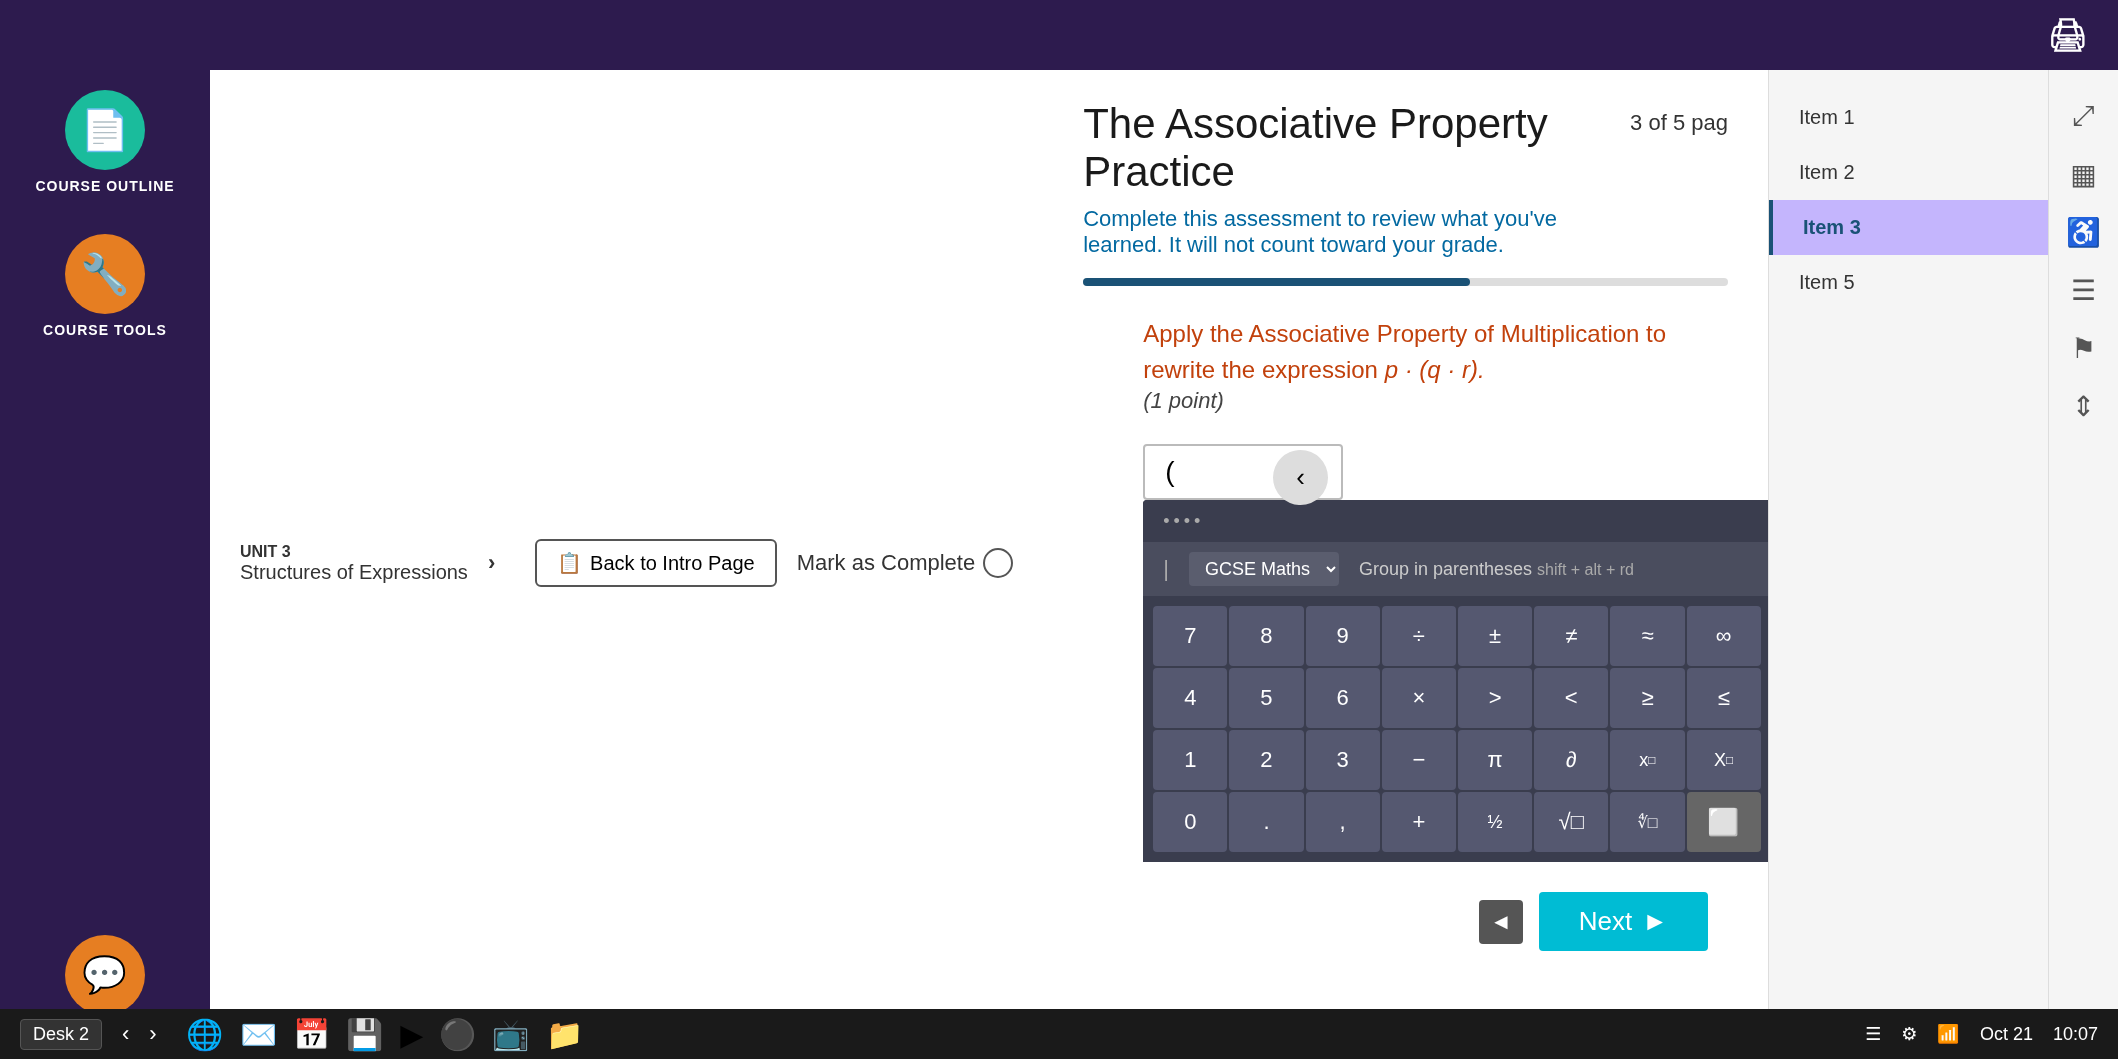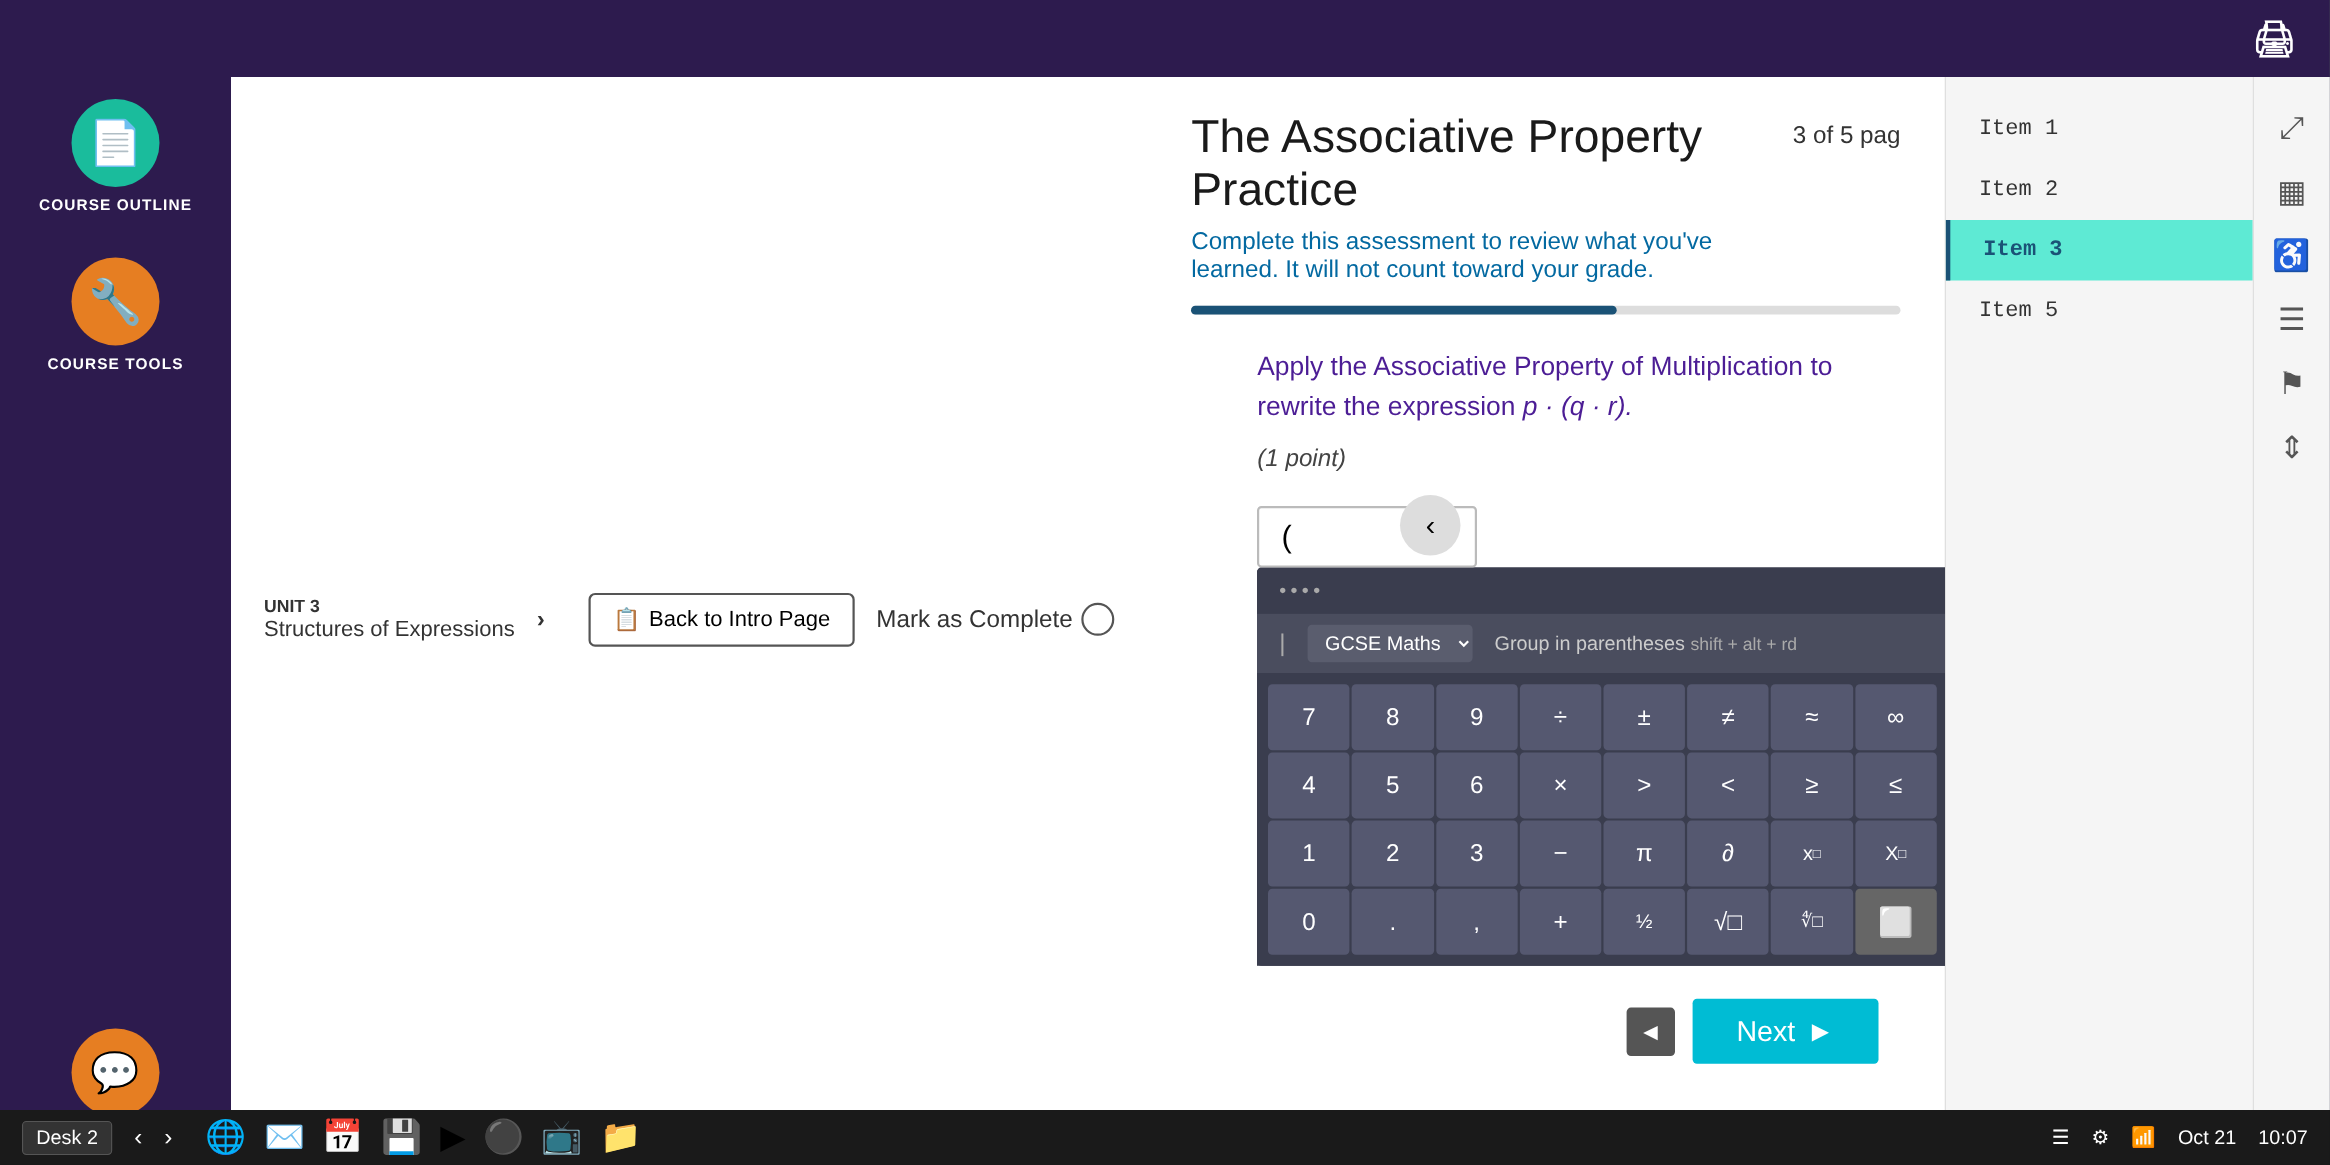--- a/index.html
+++ b/index.html
@@ -153,22 +153,22 @@
     .progress-bar-fill {
       height: 100%;
       background: #1a5276;
       border-radius: 4px;
       width: 60%;
     }
 
     
     .question-text {
       font-size: 24px;
-      color: #4c1d95;
-      margin-bottom: 16px;
+      color: #c2410c;
+      margin-bottom: 0;
       line-height: 1.5;
     }
     .question-points {
       font-size: 22px;
       color: #444;
       font-style: italic;
       margin-bottom: 30px;
     }
 
     
@@ -269,26 +269,25 @@
       padding: 20px 0;
     }
     .right-sidebar-item {
       padding: 16px 30px;
       font-size: 20px;
       color: #333;
       cursor: pointer;
       display: flex;
       align-items: center;
       gap: 10px;
-      font-family: Liberation Mono, monospace;
     }
     .right-sidebar-item.active {
       border-left: 4px solid #1a5276;
       font-weight: bold;
-      background: #5eead4;
+      background: #c4b5fd;
     }
     .right-icon {
       font-size: 28px;
       color: #555;
       cursor: pointer;
     }
 
     
     .far-right {
       width: 70px;

